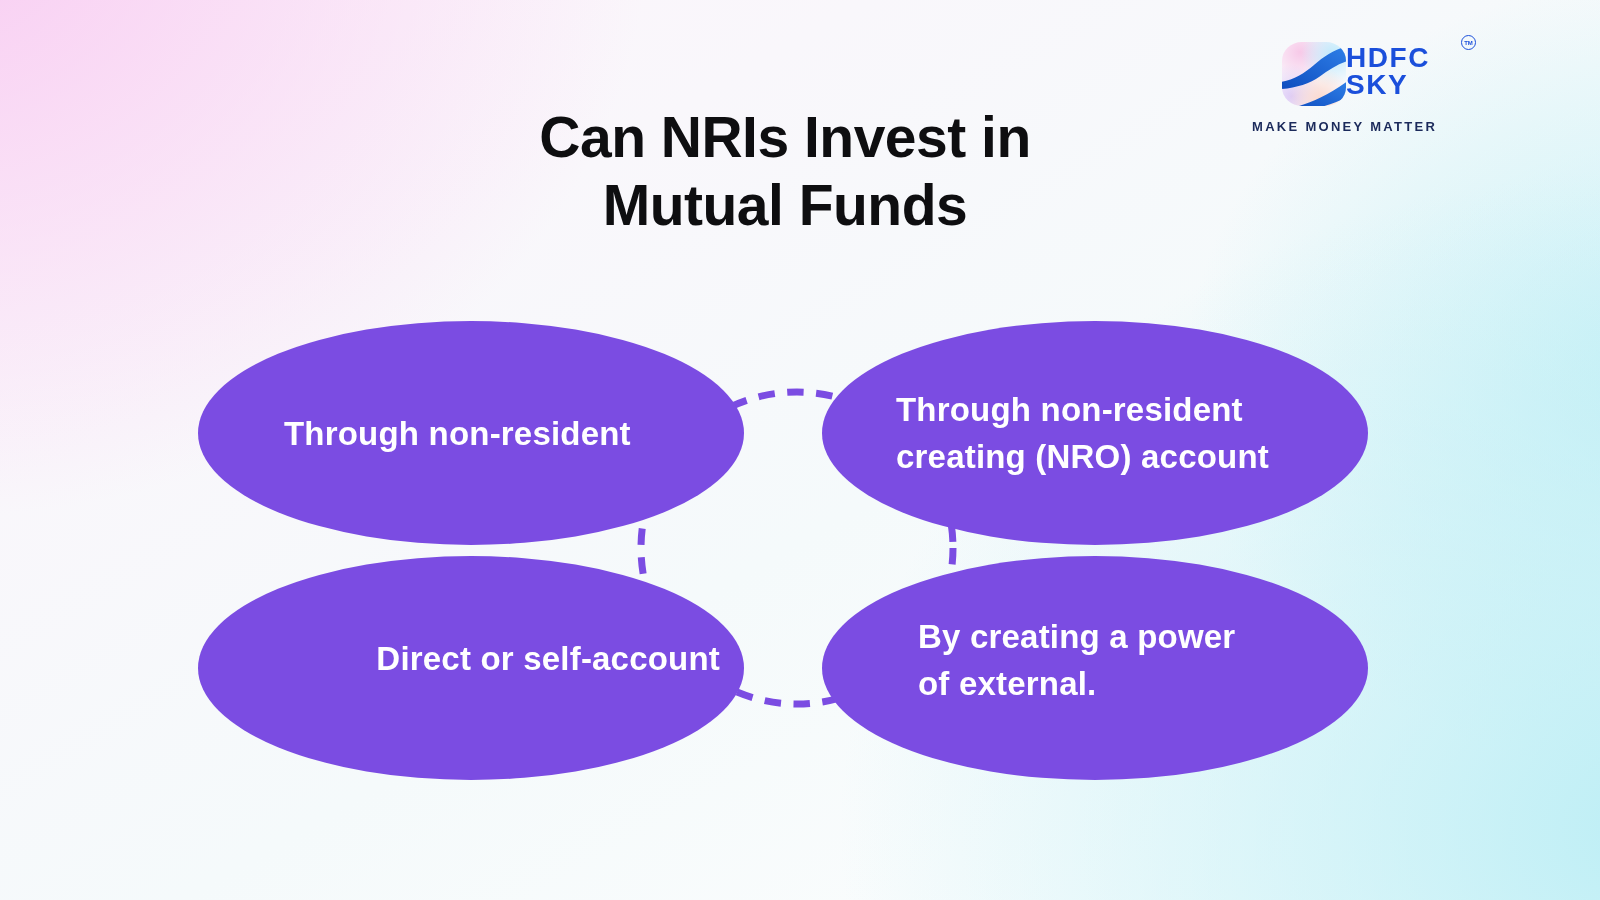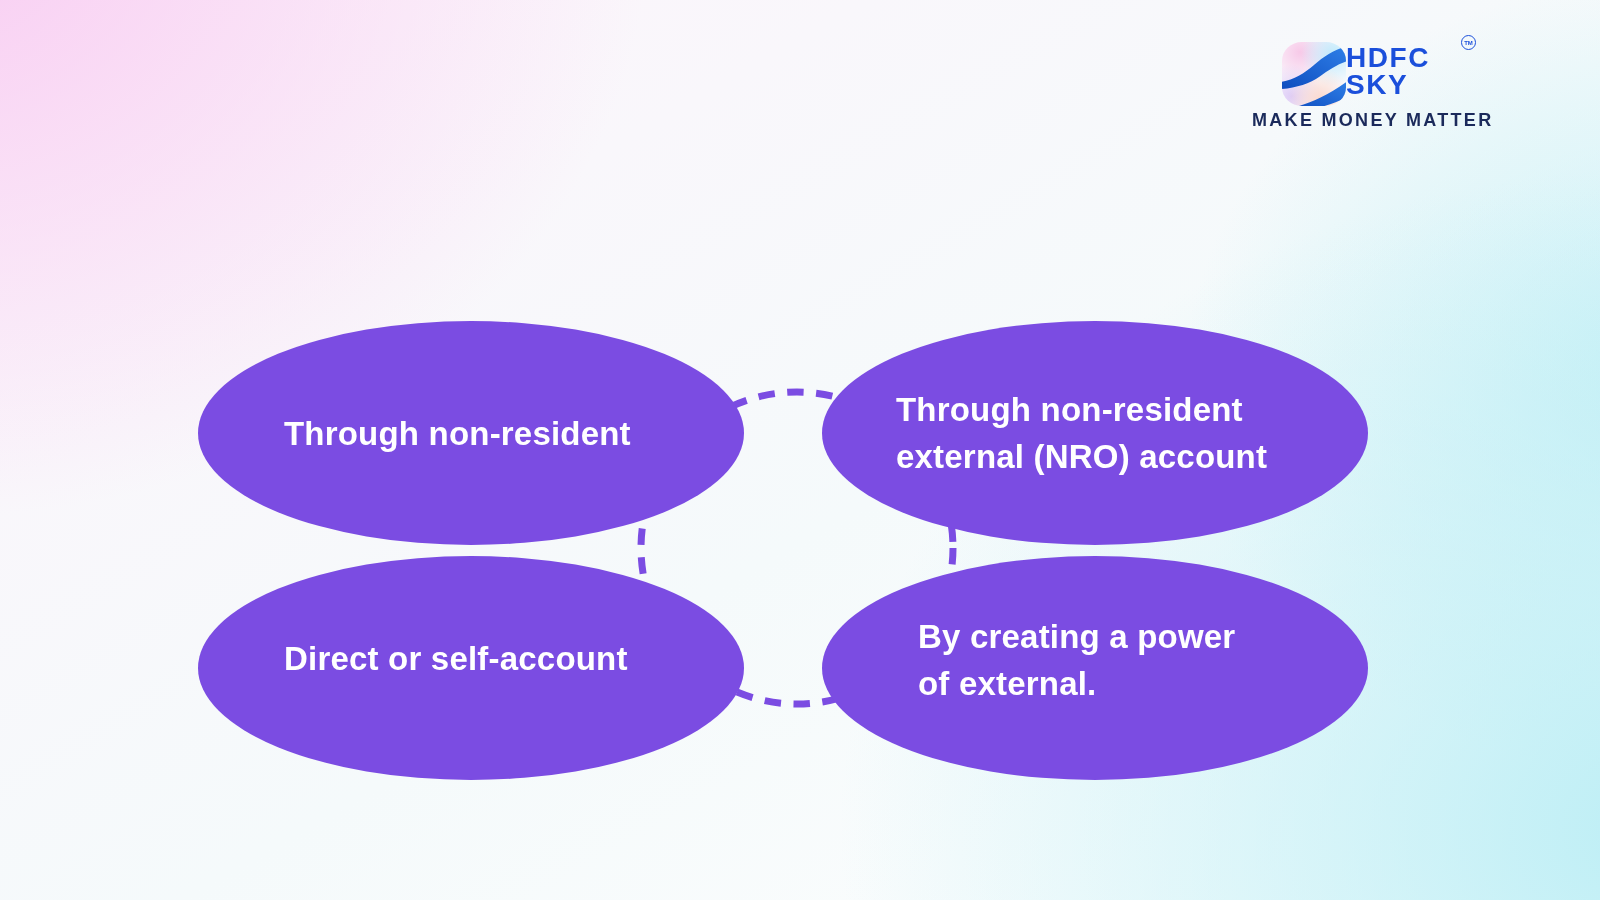--- a/index.html
+++ b/index.html
@@ -51,21 +51,21 @@
     width: 546px;
     height: 224px;
     background: var(--bubble-purple, #7B4CE2);
     border-radius: 50%;
     z-index: 2;
     display: flex;
     align-items: center;
   }
   .pos-tl { left: 198px; top: 321px; }
   .pos-tr { left: 822px; top: 321px; }
-  .pos-bl { left: 198px; top: 556px; }
+  .pos-bl { left: 198px; top: 556px; justify-content: flex-end; }
   .pos-br { left: 822px; top: 556px; }
 
   .bubble-text {
     margin: 8px;
     padding-left: 78px;
     padding-right: 16px;
     color: var(--bubble-text, #FFFFFF);
     font-size: 33px;
     line-height: 47px;
     font-weight: bold;
@@ -101,21 +101,22 @@
     border-radius: 50%;
     color: var(--brand-blue, #1B4FDB);
     font-size: 6px;
     font-weight: bold;
     display: flex;
     align-items: center;
     justify-content: center;
     letter-spacing: 0;
   }
   .brand-tagline {
-    font-size: 18px;
+    margin-top: 9px;
+    font-size: 13px;
     font-weight: bold;
     letter-spacing: 2.3px;
     color: var(--tagline-navy, #1B2A5B);
     white-space: nowrap;
   }
 </style>
 </head>
 <body>
 
 <div class="canvas">
@@ -164,31 +165,35 @@
       </svg>
       <div class="brand-words">
         <span>HDFC</span>
         <span>SKY</span>
       </div>
       <span class="brand-tm">TM</span>
     </div>
     <div class="brand-tagline">MAKE MONEY MATTER</div>
   </header>
 
+  <h1 class="title">
+    <span class="title-line">Can NRIs Invest in</span>
+    <span class="title-line">Mutual Funds</span>
+  </h1>
 
   <div class="bubble pos-tl">
     <p class="bubble-text">
       <span>Through non-resident</span>
     </p>
   </div>
 
   <div class="bubble pos-tr">
     <p class="bubble-text">
       <span>Through non-resident</span>
-      <span>external (NRO) account</span>
+      <span>creating (NRO) account</span>
     </p>
   </div>
 
   <div class="bubble pos-bl">
     <p class="bubble-text">
       <span>Direct or self-account</span>
 
     </p>
   </div>
 

